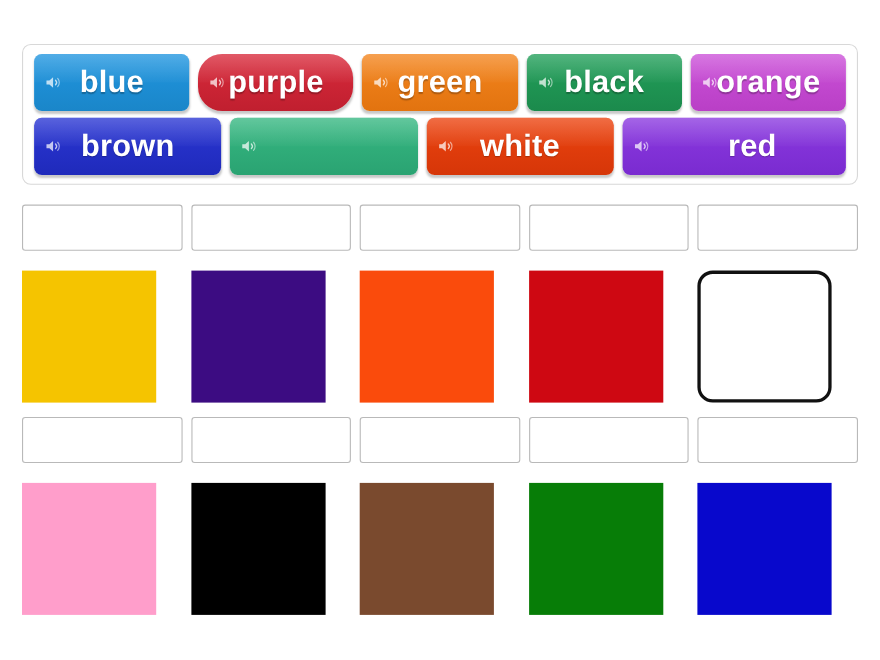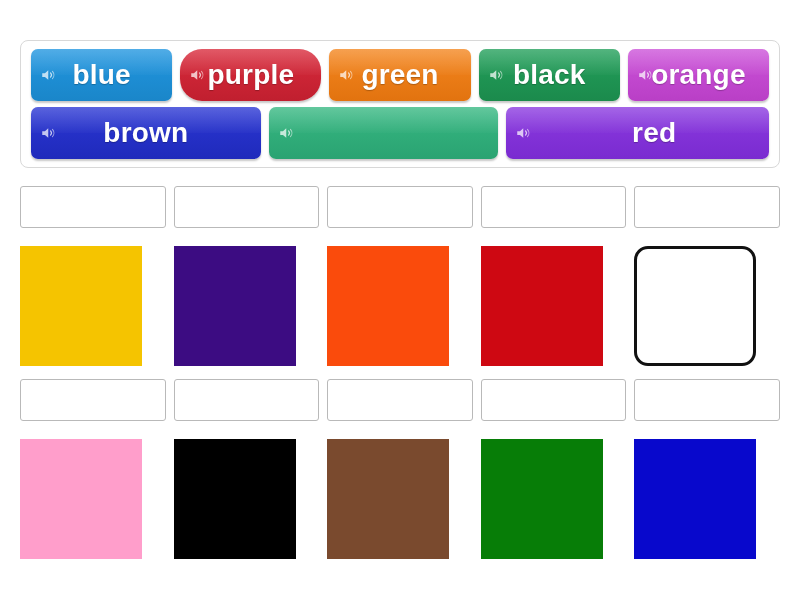--- a/index.html
+++ b/index.html
@@ -203,20 +203,30 @@
         </div>
         <div class="word-chip" style="background: linear-gradient(rgb(55, 184, 130), rgb(42, 163, 114));">
           <span class="speaker-icon">
             <svg viewBox="0 0 24 24" aria-hidden="true">
               <path fill="#ffffff" d="M3 9.5h3.6L11 5.6v12.8L6.6 14.5H3z"></path>
               <path fill="none" stroke="#ffffff" stroke-width="1.6" stroke-linecap="round" d="M14 9.2a4 4 0 0 1 0 5.6"></path>
               <path fill="none" stroke="#ffffff" stroke-width="1.4" stroke-linecap="round" opacity="0.75" d="M16.6 7.1a7.2 7.2 0 0 1 0 9.8"></path>
             </svg>
           </span>
         </div>
+        <div class="word-chip" style="background: linear-gradient(rgb(236, 68, 16), rgb(214, 54, 8));">
+          <span class="speaker-icon">
+            <svg viewBox="0 0 24 24" aria-hidden="true">
+              <path fill="#ffffff" d="M3 9.5h3.6L11 5.6v12.8L6.6 14.5H3z"></path>
+              <path fill="none" stroke="#ffffff" stroke-width="1.6" stroke-linecap="round" d="M14 9.2a4 4 0 0 1 0 5.6"></path>
+              <path fill="none" stroke="#ffffff" stroke-width="1.4" stroke-linecap="round" opacity="0.75" d="M16.6 7.1a7.2 7.2 0 0 1 0 9.8"></path>
+            </svg>
+          </span>
+          <span class="chip-label">white</span>
+        </div>
         <div class="word-chip" style="background: linear-gradient(rgb(139, 58, 224), rgb(122, 43, 208)); padding-left: 33px;">
           <span class="speaker-icon">
             <svg viewBox="0 0 24 24" aria-hidden="true">
               <path fill="#ffffff" d="M3 9.5h3.6L11 5.6v12.8L6.6 14.5H3z"></path>
               <path fill="none" stroke="#ffffff" stroke-width="1.6" stroke-linecap="round" d="M14 9.2a4 4 0 0 1 0 5.6"></path>
               <path fill="none" stroke="#ffffff" stroke-width="1.4" stroke-linecap="round" opacity="0.75" d="M16.6 7.1a7.2 7.2 0 0 1 0 9.8"></path>
             </svg>
           </span>
           <span class="chip-label">red</span>
         </div>

